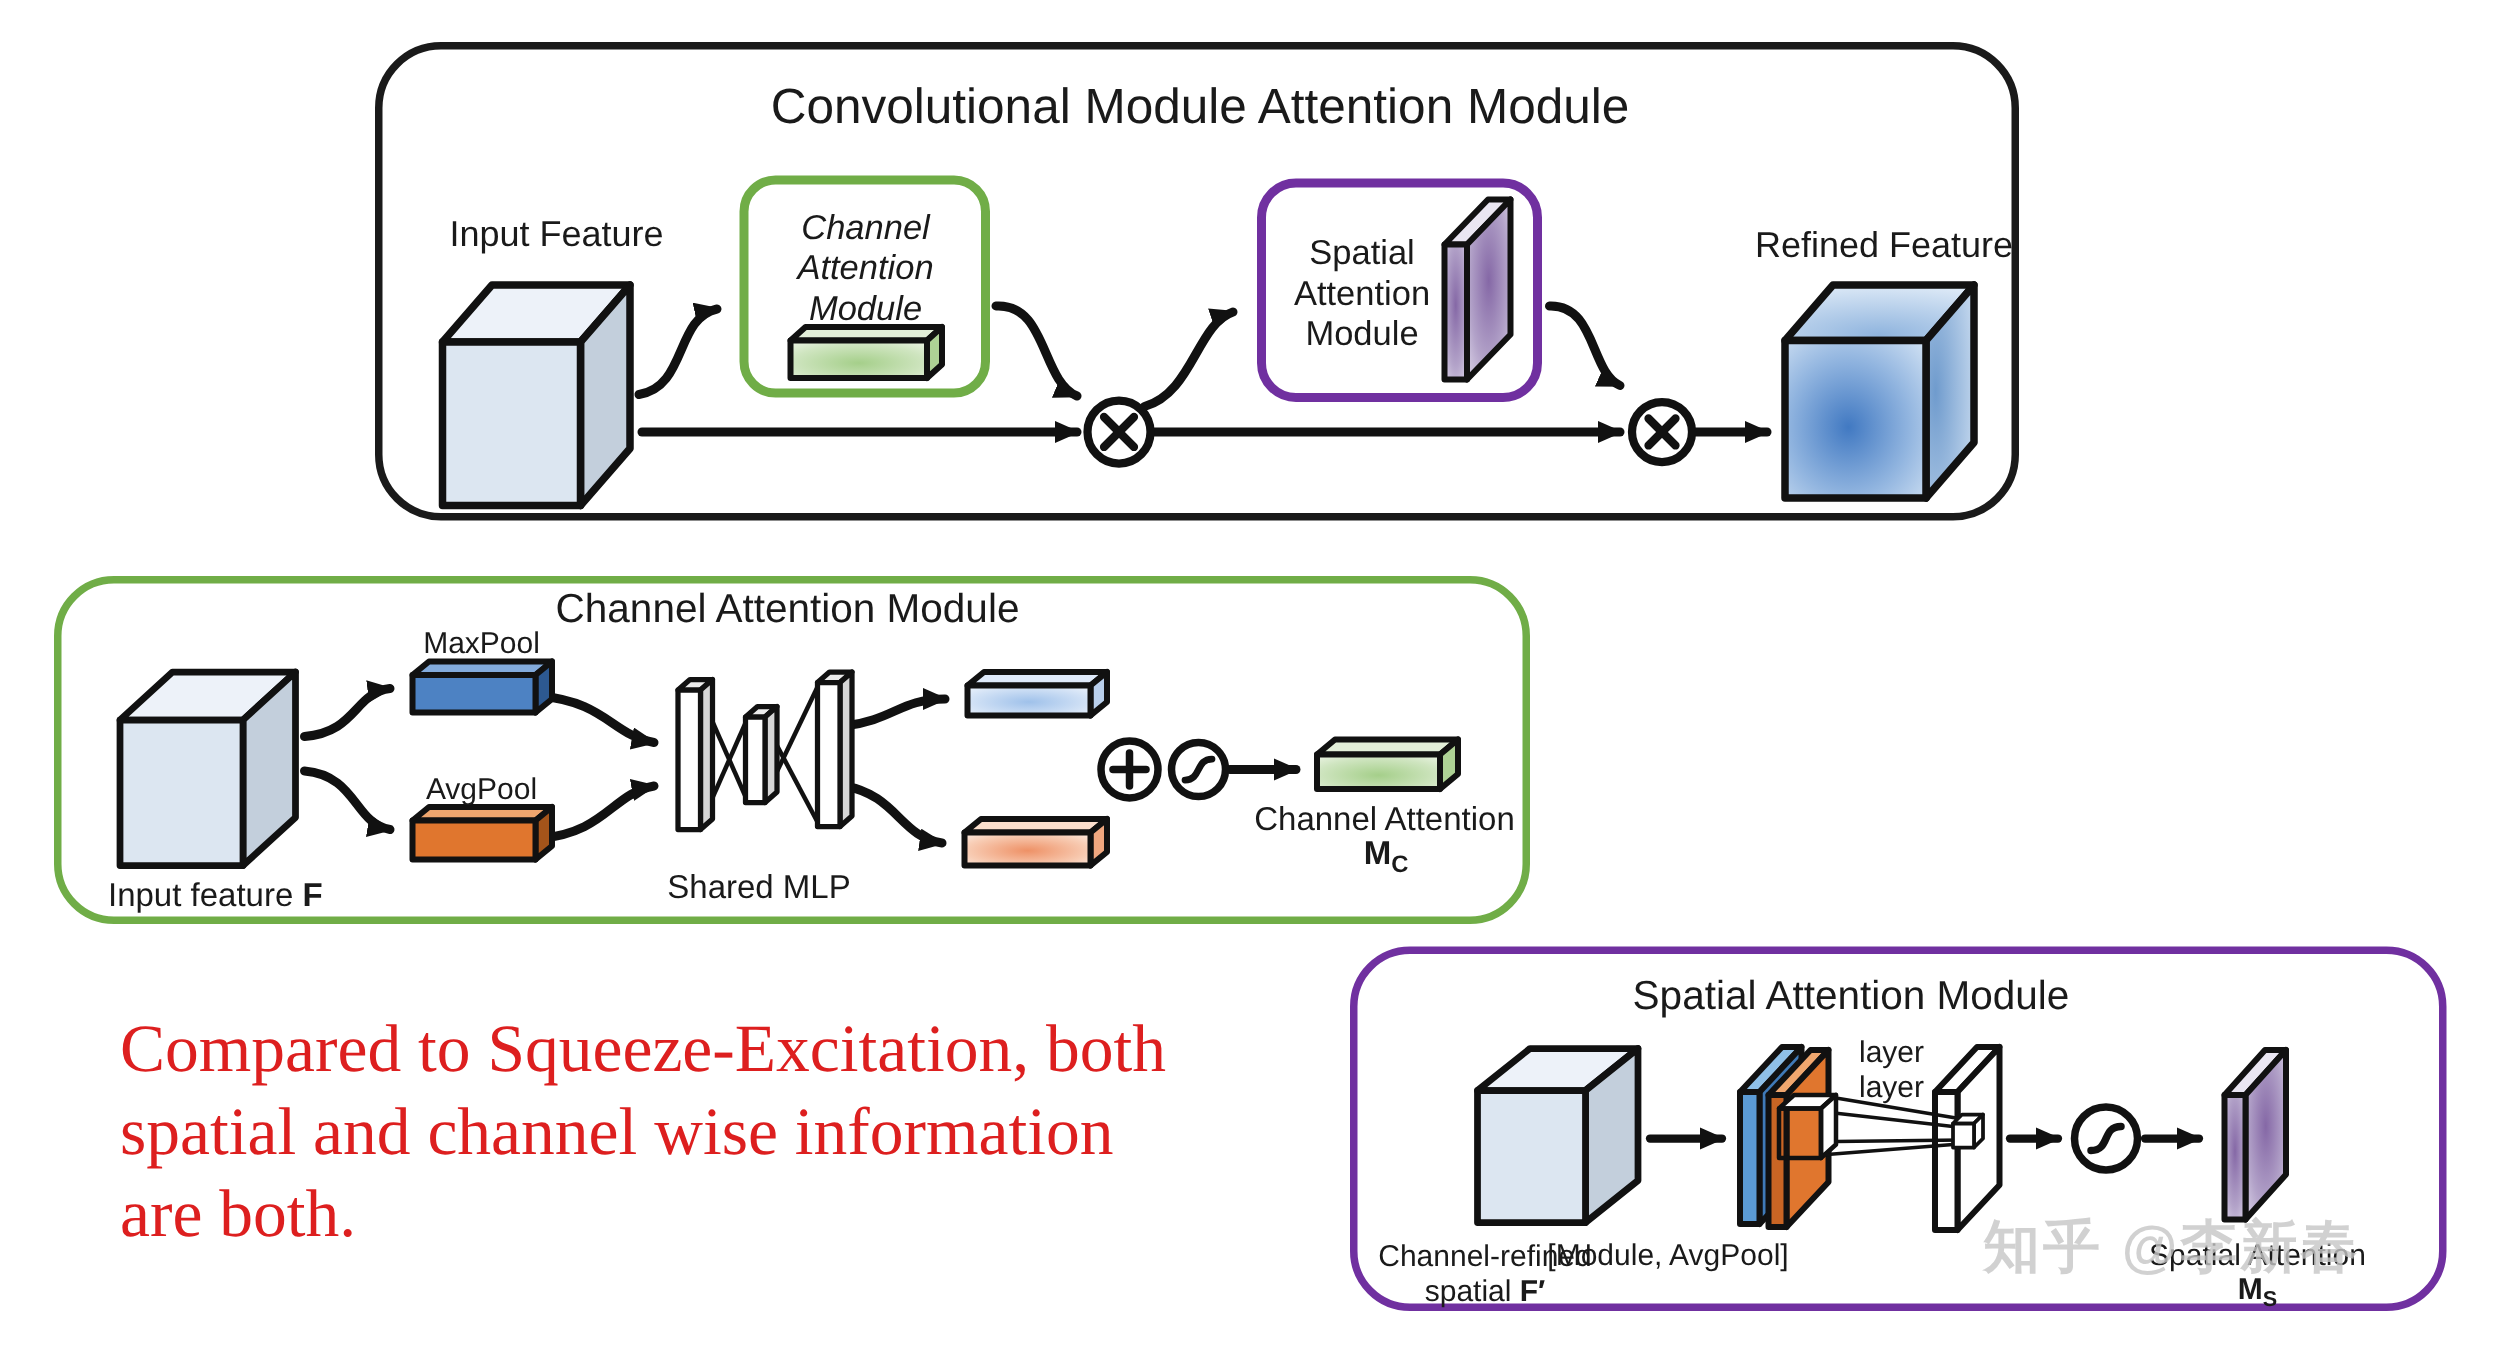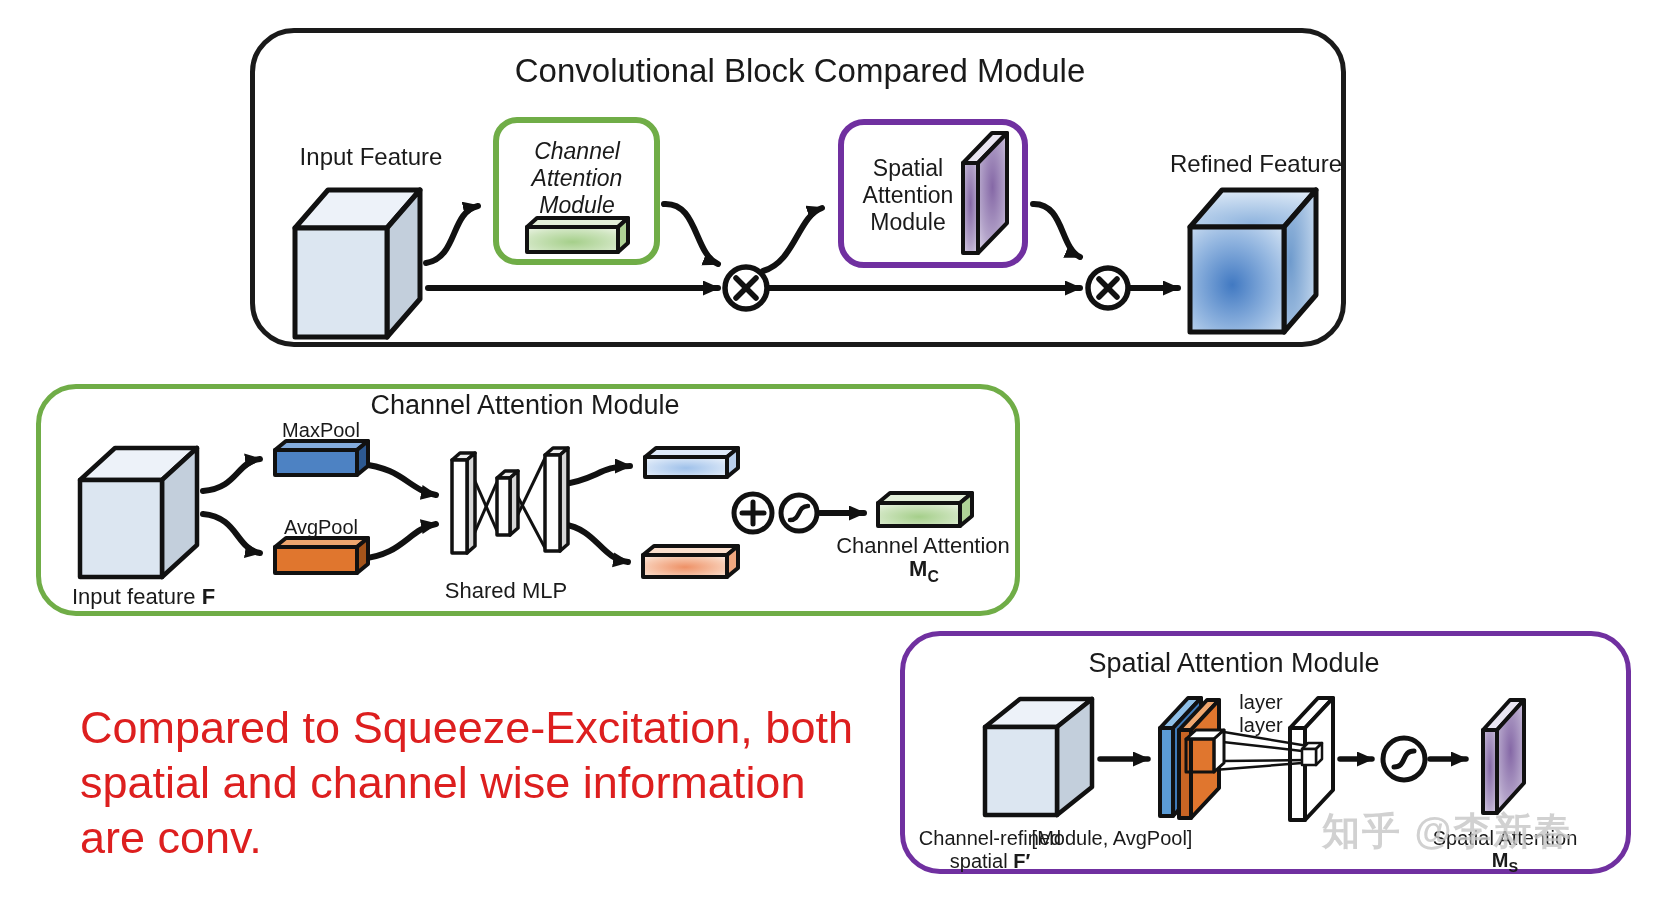--- a/index.html
+++ b/index.html
@@ -16,22 +16,22 @@
   .ctr{transform:translate(-50%,-50%);text-align:center;}
   .ctrx{transform:translateX(-50%);text-align:center;}
   .t33{font-size:33px;}
   .t27{font-size:27px;}
   .t24{font-size:24px;}
   .t23{font-size:23px;line-height:27px;}
   .t21{font-size:22px;}
   .t20{font-size:20px;}
   .bold{font-weight:bold;text-align:right;}
   sub{font-size:0.72em;}
-  .note{position:absolute;left:80px;top:700px;z-index:3;color:#dd1f1f;
-        font-family:Liberation Sans, sans-serif;font-size:45px;line-height:55px;}
+  .note{position:absolute;left:80px;top:672px;z-index:3;color:#dd1f1f;
+        font-family:Liberation Serif, serif;font-size:45px;line-height:55px;}
   .watermark{position:absolute;left:1322px;top:806px;z-index:5;font-size:38px;font-weight:600;
              color:#c6c6c6;opacity:0.8;letter-spacing:2px;}
 </style>
 </head>
 <body>
 
 <div class="stage">
 
   <div class="rbox box-black" style="left:250px;top:28px;width:1096px;height:319px;"></div>
   <div class="rbox box-green-sm" style="left:493px;top:117px;width:167px;height:148px;"></div>
@@ -240,21 +240,21 @@
       <path d="M1394,767 C1407,767 1401,751 1414,751" fill="none" stroke="#111" stroke-width="5" stroke-linecap="round"></path>
     </g>
 
     <g stroke="#111" stroke-width="4" stroke-linejoin="round">
       <polygon points="1483,730 1510,700 1524,700 1497,730" fill="#eae6f2"></polygon>
       <polygon points="1497,730 1524,700 1524,783 1497,813" fill="url(#gPurp)"></polygon>
       <polygon points="1483,730 1497,730 1497,813 1483,813" fill="url(#gPurp)"></polygon>
     </g>
   </svg>
 
-  <div class="label ctr t33" style="left:800px;top:71px;">Convolutional Block Compared Module</div>
+  <div class="label ctr t33" style="left:800px;top:71px;">Convolutional Module Attention Module</div>
   <div class="label ctr t24" style="left:371px;top:157px;">Input Feature</div>
 
   <div class="label ctrx t23" style="left:577px;top:138px;font-style:italic;">
     <div>Channel</div>
     <div>Attention</div>
     <div>Module</div>
   </div>
   <div class="label ctrx t23" style="left:908px;top:155px;">
     <div>Spatial</div>
     <div>Attention</div>
@@ -285,17 +285,17 @@
   </div>
   <div class="label ctr t20" style="left:1112px;top:838px;">[Module, AvgPool]</div>
   <div class="label ctr t20" style="left:1505px;top:838px;">Spatial Attention</div>
   <div class="label ctr t20 bold" style="left:1505px;top:862px;">
     <span>M</span><sub>S</sub>
   </div>
 
   <div class="note">
     <div>Compared to Squeeze-Excitation, both</div>
     <div>spatial and channel wise information</div>
-    <div>are conv.</div>
+    <div>are both.</div>
   </div>
 
   <div class="watermark">知乎 @李新春</div>
 </div>
 
 </body></html>

